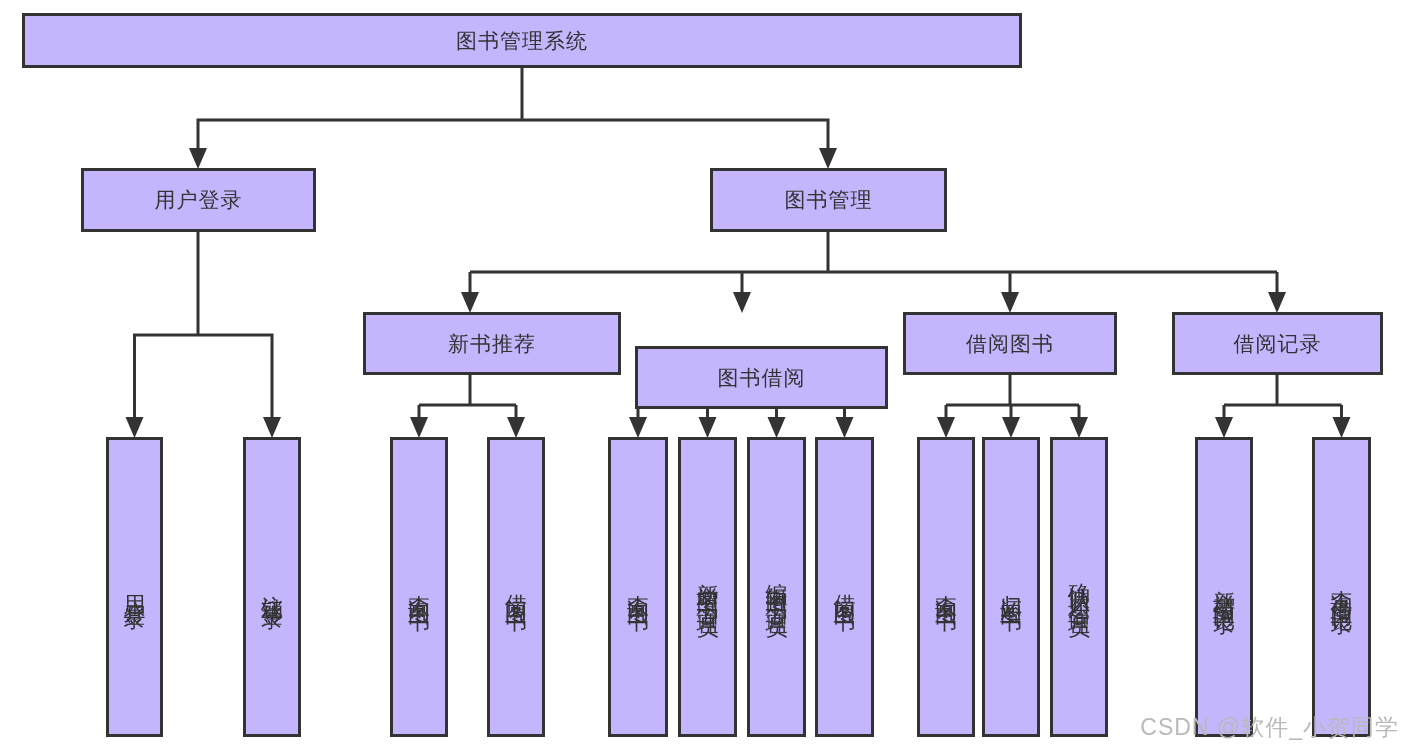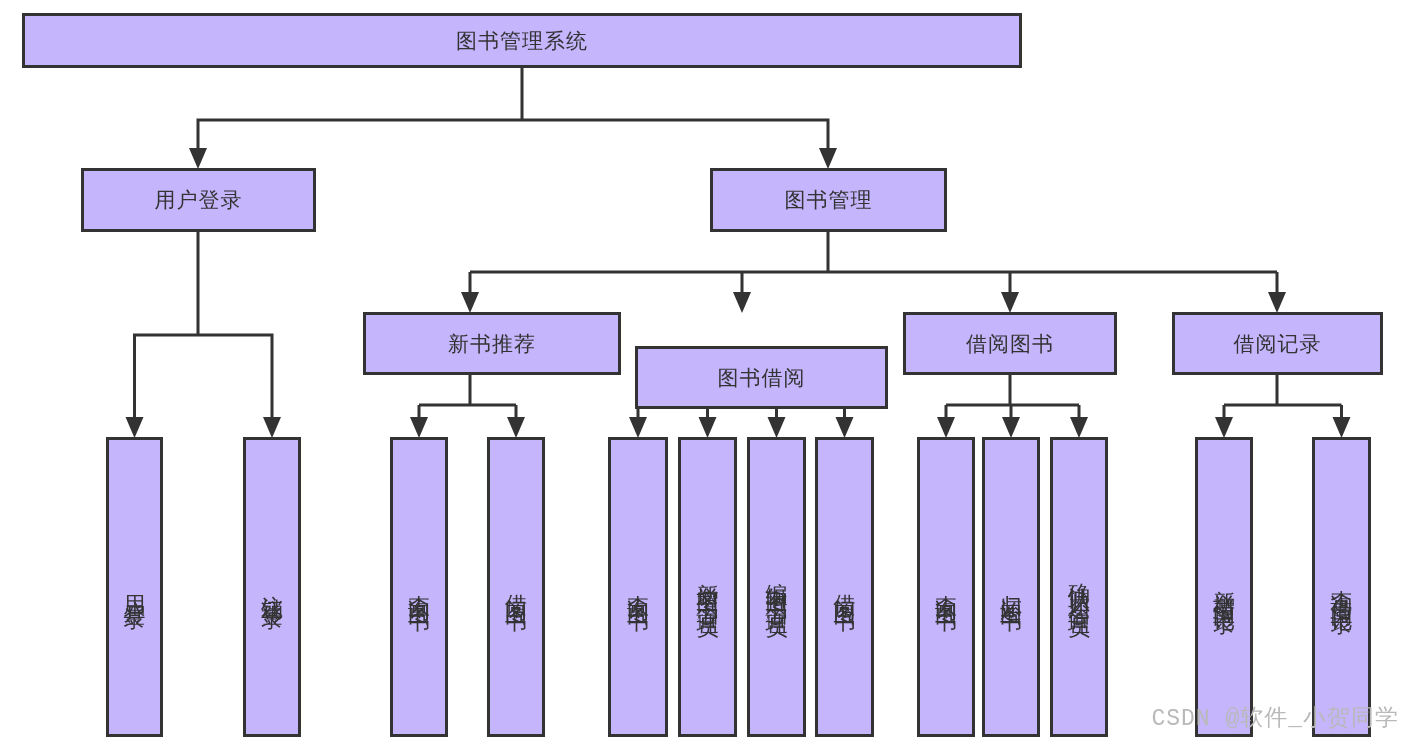--- a/index.html
+++ b/index.html
@@ -12,22 +12,22 @@
     position:absolute;background:#c4b5fd;border:3px solid #333333;
     box-sizing:border-box;display:flex;align-items:center;justify-content:center;
     color:#333333;z-index:2;
   }
   .h{font-size:21px;letter-spacing:1px;white-space:nowrap;}
   .leaf{
     writing-mode:vertical-rl;text-orientation:mixed;
     font-size:22px;letter-spacing:5px;line-height:1;
   }
   .watermark{
-    position:absolute;right:6px;bottom:14px;z-index:3;
-    font-size:23px;color:#b9b9b9;letter-spacing:1px;white-space:nowrap;font-family:Liberation Mono, monospace;
+    position:absolute;right:6px;bottom:4px;z-index:3;
+    font-size:23px;color:#b9b9b9;letter-spacing:1px;white-space:nowrap;
   }
 </style>
 </head>
 <body>
 
 <div id="stage">
 
   <svg id="connectors" width="1405" height="747" viewBox="0 0 1405 747">
     <path d="M522 68 V121.5
          M196.5 120 H829.5

